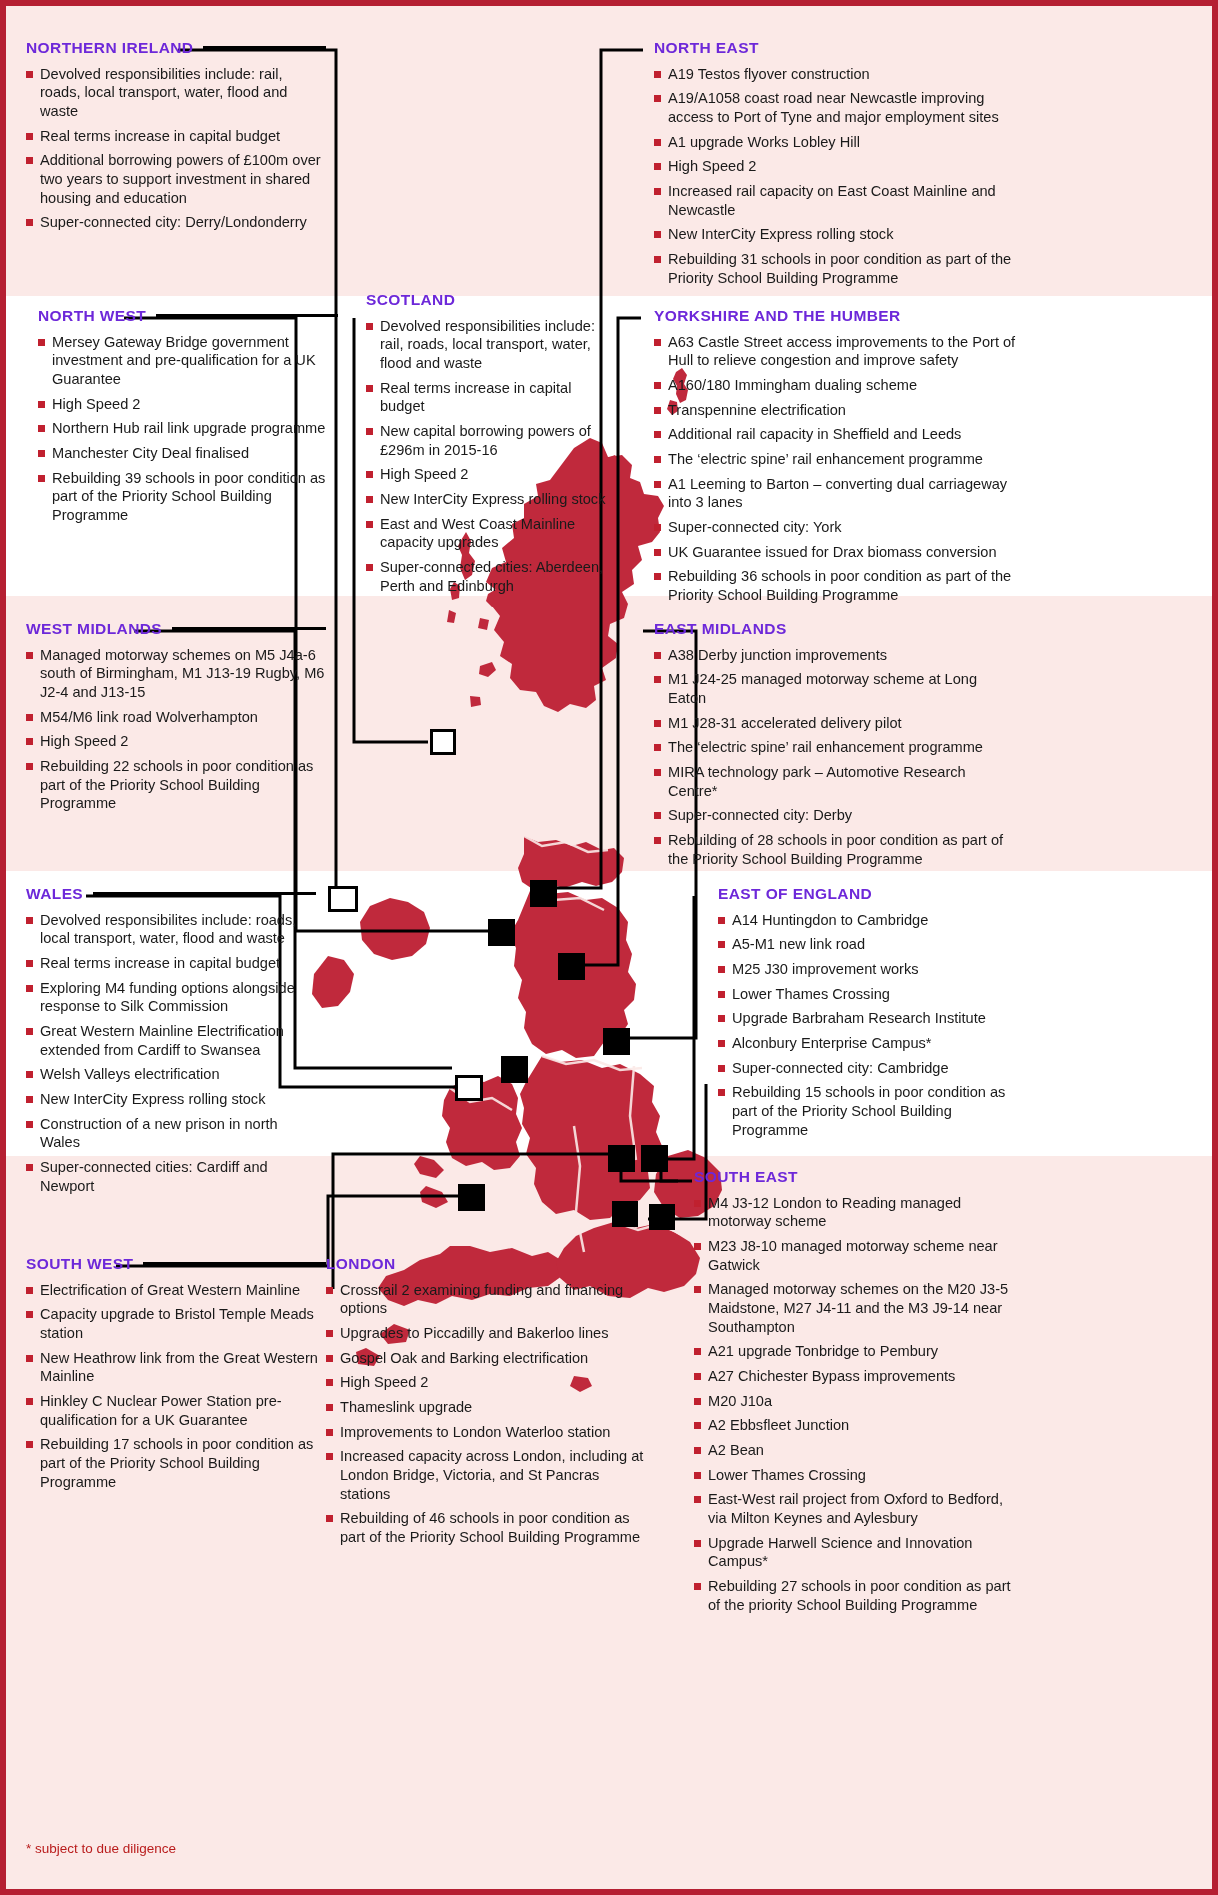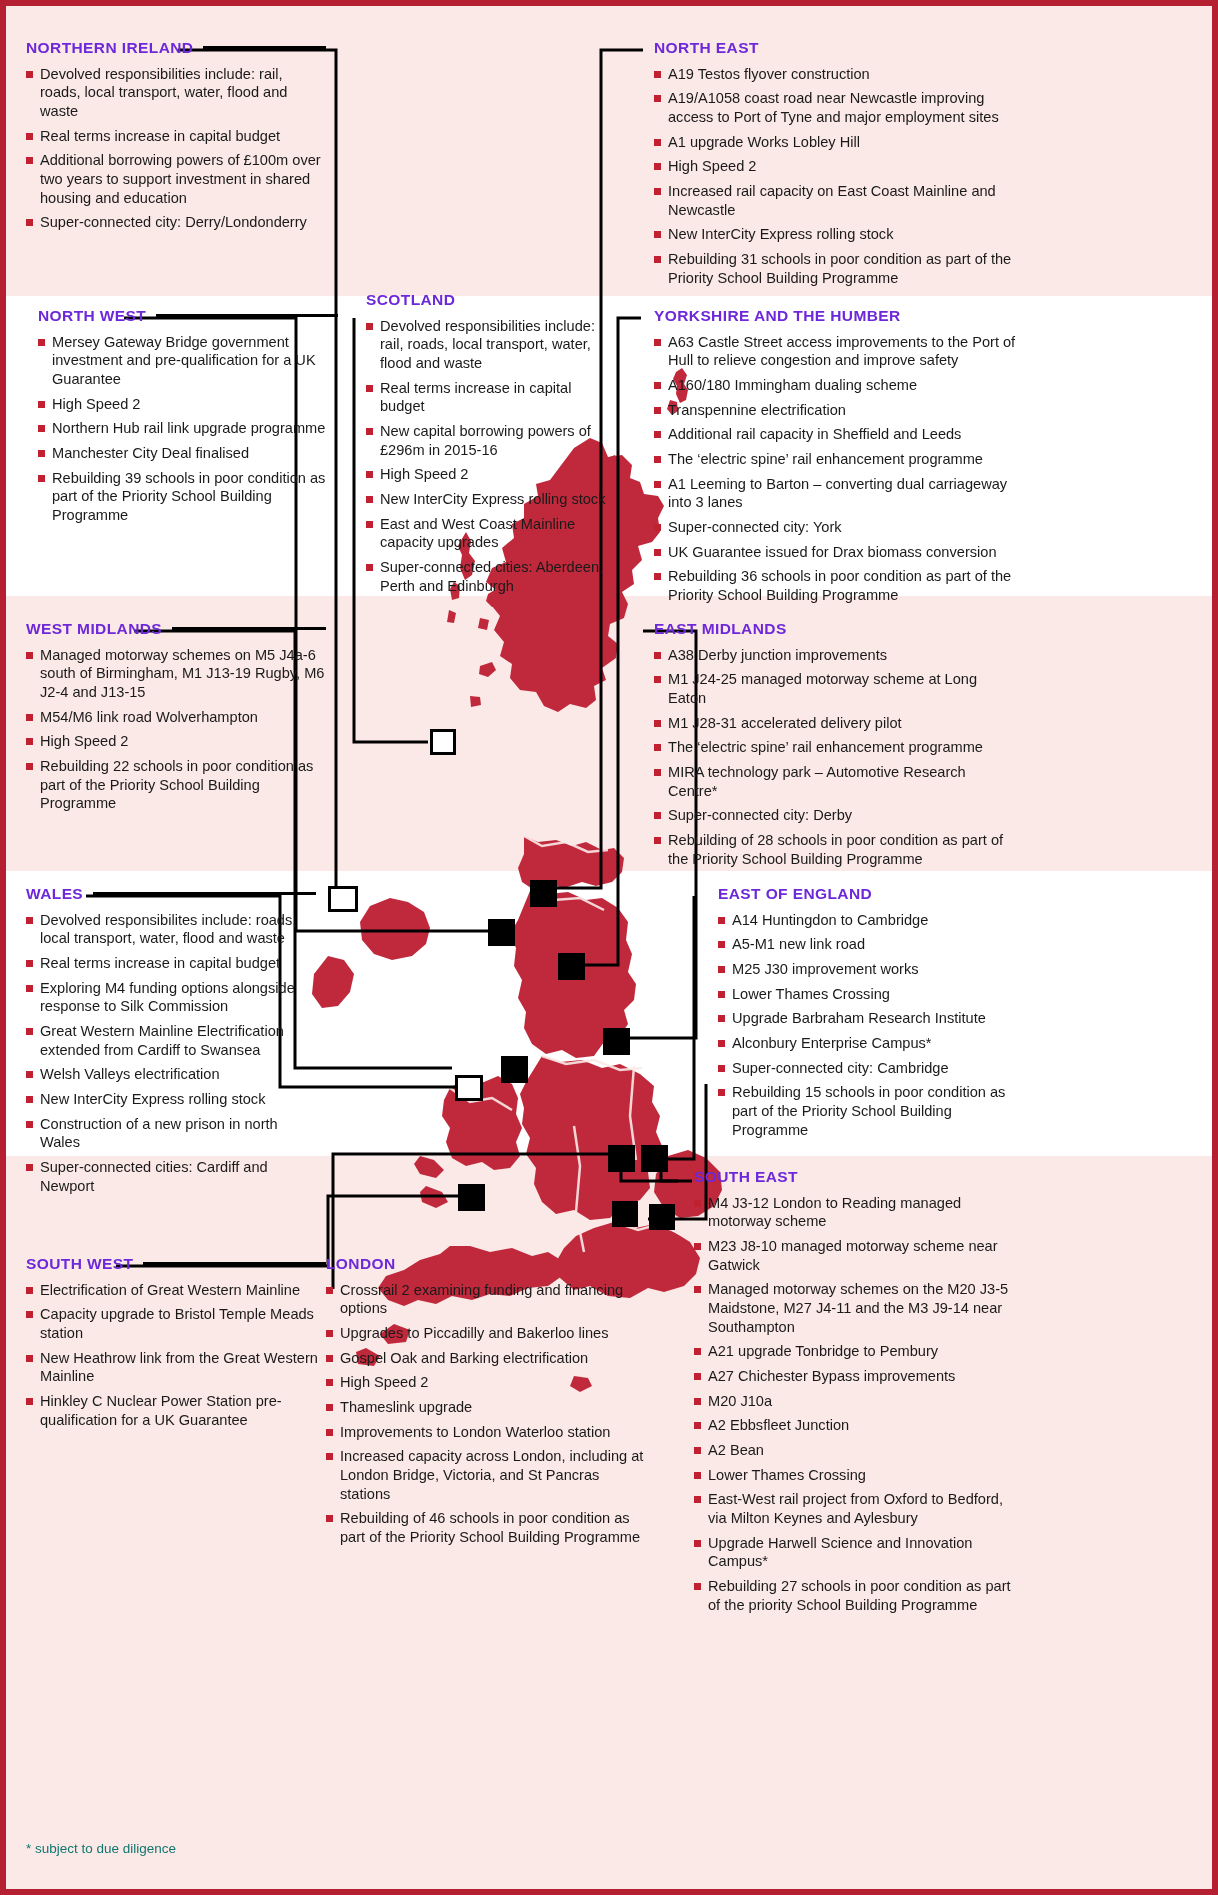--- a/index.html
+++ b/index.html
@@ -69,21 +69,21 @@
     left:0;top:6px;
     width:7px;height:7px;
     background:#c0202f;
   }
 
   #footnote{
     position:absolute;
     left:20px;
     top:1835px;
     font-size:13.5px;
-    color:#0f766e;
+    color:#b91c1c;
     z-index:5;
   }
 </style>
 </head>
 <body>
 
 <div id="page">
 
   <div class="band pink" style="top:0px;   height:290px;"></div>
   <div class="band white" style="top:290px; height:300px;"></div>
@@ -361,20 +361,21 @@
   <div class="region" style="left:20px; top:1250px; width:300px;">
     <div class="region-head">
       <span class="region-title">SOUTH WEST</span>
       <span class="title-rule"></span>
     </div>
     <ul class="items">
       <li>Electrification of Great Western Mainline</li>
       <li>Capacity upgrade to Bristol Temple Meads station</li>
       <li>New Heathrow link from the Great Western Mainline</li>
       <li>Hinkley C Nuclear Power Station pre-qualification for a UK Guarantee</li>
+      <li>Rebuilding 17 schools in poor condition as part of the Priority School Building Programme</li>
     </ul>
   </div>
 
   <div class="region" style="left:320px; top:1250px; width:325px;">
     <div class="region-head">
       <span class="region-title">LONDON</span>
 
     </div>
     <ul class="items">
       <li>Crossrail 2 examining funding and financing options</li>

